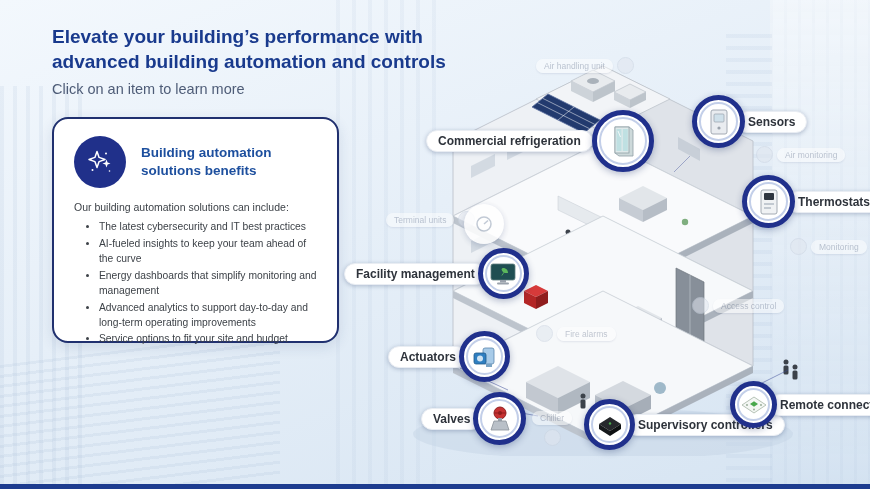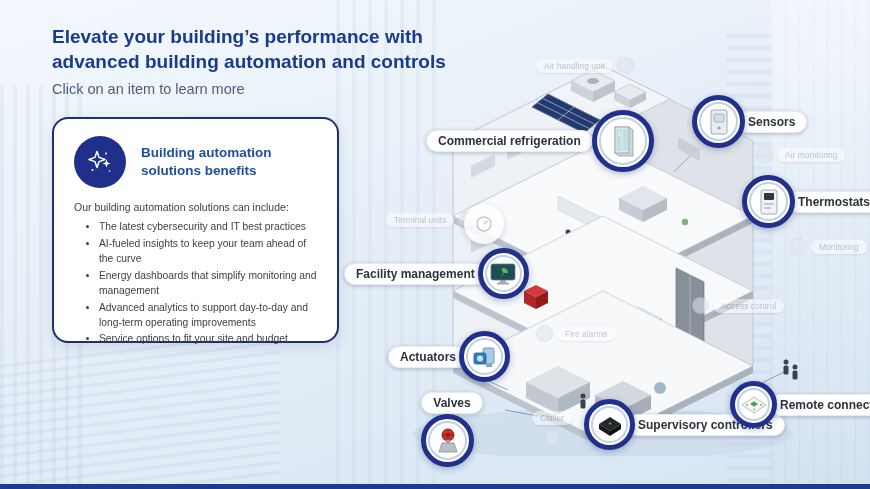--- a/index.html
+++ b/index.html
@@ -273,21 +273,21 @@
       <span class="ring"></span>
       <svg width="28" height="26" viewBox="0 0 28 26">
         <rect x="12" y="4" width="11" height="16" rx="2" fill="#a8cbe8" stroke="#5c86ad" stroke-width="0.8"></rect>
         <rect x="3" y="9" width="12" height="11" rx="2" fill="#2f7fc1" stroke="#1f5a8c" stroke-width="0.8"></rect>
         <circle cx="9" cy="14.5" r="3" fill="#cfe3f2"></circle>
         <rect x="15" y="20" width="6" height="3" fill="#7aa3c4"></rect>
       </svg>
     </span>
   </div>
 
-  <div class="hotspot label-left" style="left:421px;top:392px;flex-direction:column;">
+  <div class="hotspot label-left" style="left:421px;top:392px;">
     <span class="pill">Valves</span>
     <span class="badge" style="width:53px;height:53px;">
       <span class="ring"></span>
       <svg width="28" height="28" viewBox="0 0 28 28">
         <circle cx="14" cy="8" r="6" fill="#c63131" stroke="#8f1d1d" stroke-width="1"></circle>
         <circle cx="14" cy="8" r="2" fill="#8f1d1d"></circle>
         <line x1="8.5" y1="8" x2="19.5" y2="8" stroke="#8f1d1d" stroke-width="1"></line>
         <rect x="12" y="13" width="4" height="3" fill="#9aa2ac"></rect>
         <polygon points="8,16 20,16 23,25 5,25" fill="#b9c0c8" stroke="#8a929b" stroke-width="0.8"></polygon>
       </svg>

